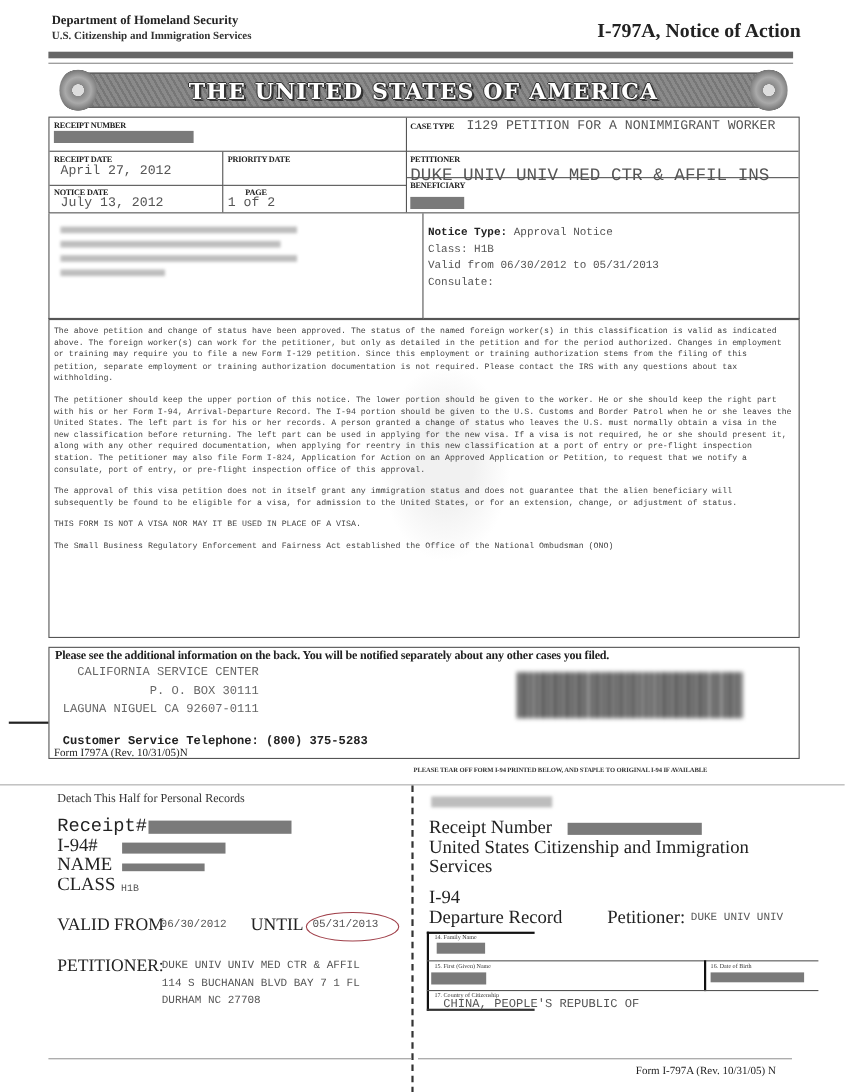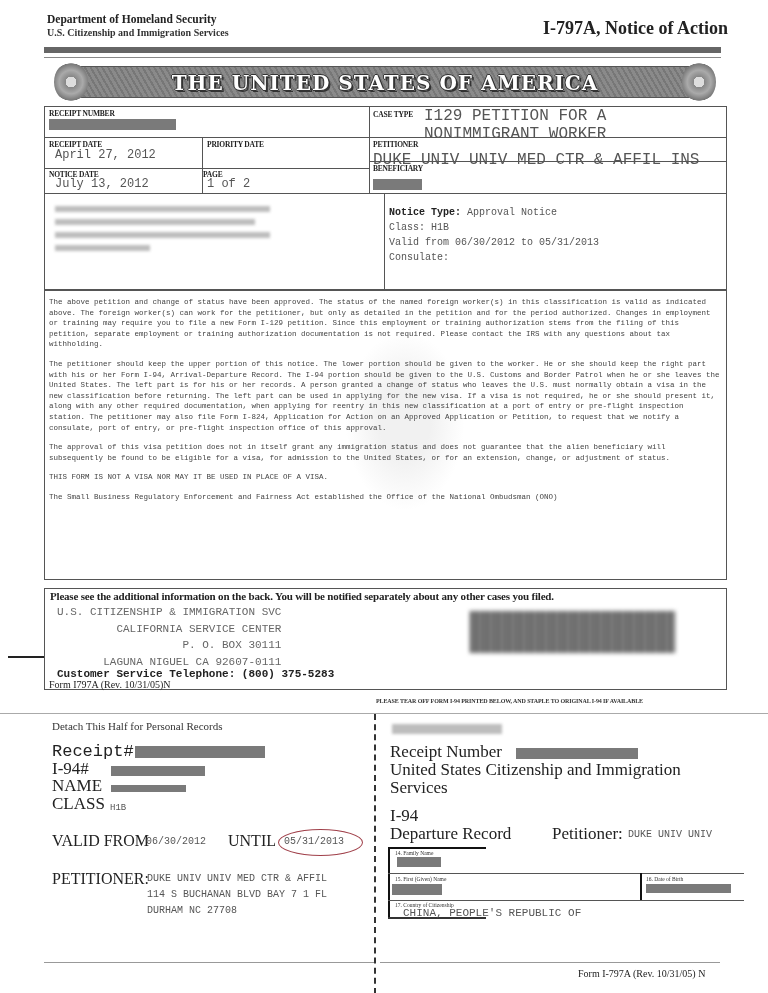--- a/index.html
+++ b/index.html
@@ -64,42 +64,42 @@
 </div>
 
 <div class="abs" id="grid">
 
   <div class="cell" style="left:0;top:0;width:325px;height:31px;border-right:1.5px solid #555;border-bottom:1.5px solid #555;">
     <div class="lbl" style="position:absolute;left:4px;top:2px;">RECEIPT NUMBER</div>
     <div class="redact" style="position:absolute;left:4px;top:12px;width:127px;height:11px;"></div>
   </div>
   <div class="cell" style="left:325px;top:0;width:356px;height:31px;border-bottom:1.5px solid #555;">
     <span class="lbl" style="position:absolute;left:3px;top:3px;">CASE TYPE</span>
-    <span class="val" style="position:absolute;left:54px;top:0px;font-size:16px;">I129 PETITION FOR A NONIMMIGRANT WORKER</span>
+    <span class="val" style="position:absolute;left:54px;top:0px;font-size:12px;">I129 PETITION FOR A NONIMMIGRANT WORKER</span>
   </div>
 
   <div class="cell" style="left:0;top:31px;width:158px;height:31px;border-right:1.5px solid #555;border-bottom:1.5px solid #555;">
     <div class="lbl" style="position:absolute;left:4px;top:2px;">RECEIPT DATE</div>
     <div class="val" style="position:absolute;left:10px;top:10px;">April 27, 2012</div>
   </div>
   <div class="cell" style="left:158px;top:31px;width:167px;height:31px;border-right:1.5px solid #555;border-bottom:1.5px solid #555;">
     <div class="lbl" style="position:absolute;left:4px;top:2px;">PRIORITY DATE</div>
     <div class="val" style="position:absolute;left:4px;top:12px;"></div>
   </div>
   <div class="cell" style="left:325px;top:31px;width:356px;height:24px;border-bottom:1.5px solid #555;">
     <div class="lbl" style="position:absolute;left:3px;top:2px;">PETITIONER</div>
     <div class="val" style="position:absolute;left:3px;top:13px;font-size:16px;">DUKE UNIV UNIV MED CTR &amp; AFFIL INS</div>
   </div>
 
   <div class="cell" style="left:0;top:62px;width:158px;height:24px;border-right:1.5px solid #555;">
     <div class="lbl" style="position:absolute;left:4px;top:1px;">NOTICE DATE</div>
     <div class="val" style="position:absolute;left:10px;top:8px;">July 13, 2012</div>
   </div>
   <div class="cell" style="left:158px;top:62px;width:167px;height:24px;border-right:1.5px solid #555;">
-    <div class="lbl" style="position:absolute;left:0;top:1px;">PAGE</div>
+    <div class="lbl" style="position:absolute;left:20px;top:1px;">PAGE</div>
     <div class="val" style="position:absolute;left:4px;top:8px;">1 of 2</div>
   </div>
   <div class="cell" style="left:325px;top:55px;width:356px;height:31px;">
     <div class="lbl" style="position:absolute;left:3px;top:2px;">BENEFICIARY</div>
     <div class="redact" style="position:absolute;left:3px;top:17px;width:49px;height:11px;"></div>
   </div>
 </div>
 
 <div class="abs" id="addrbox">
   <div class="blur" style="position:absolute;left:10px;top:12px;width:215px;height:6px;"></div>
@@ -121,21 +121,20 @@
   <p style="position:relative">The above petition and change of status have been approved.  The status of the named foreign worker(s) in this classification is valid as indicated above.  The foreign worker(s) can work for the petitioner, but only as detailed in the petition and for the period authorized. Changes in employment or training may require you to file a new Form I-129 petition. Since this employment or training authorization stems from the filing of this petition, separate employment or training authorization documentation is not required.  Please contact the IRS with any questions about tax withholding.</p>
   <p style="position:relative">The petitioner should keep the upper portion of this notice.  The lower portion should be given to the worker.  He or she should keep the right part with his or her Form I-94, Arrival-Departure Record.  The I-94 portion should be given to the U.S. Customs and Border Patrol when he or she leaves the United States.  The left part is for his or her records.  A person granted a change of status who leaves the U.S. must normally obtain a visa in the new classification before returning.  The left part can be used in applying for the new visa.  If a visa is not required, he or she should present it, along with any other required documentation, when applying for reentry in this new classification at a port of entry or pre-flight inspection station.  The petitioner may also file Form I-824, Application for Action on an Approved Application or Petition, to request that we notify a consulate, port of entry, or pre-flight inspection office of this approval.</p>
   <p style="position:relative">The approval of this visa petition does not in itself grant any immigration status and does not guarantee that the alien beneficiary  will subsequently be found to be eligible for a visa, for admission to the United States, or for an extension, change, or adjustment of status.</p>
   <p style="position:relative">THIS FORM IS NOT A VISA NOR MAY IT BE USED IN PLACE OF A VISA.</p>
   <p style="position:relative">The Small Business Regulatory Enforcement and Fairness Act established the Office of the National Ombudsman (ONO)</p>
 </div>
 
 <div class="abs" id="mailbox">
   <div class="serif" style="position:absolute;left:5px;top:1px;font-size:11px;font-weight:bold;color:#222;letter-spacing:-0.2px;">Please see the additional information on the back.  You will be notified separately about any other cases you filed.</div>
   <div class="mono" style="position:absolute;left:12px;top:15px;font-size:11px;color:#666;line-height:16.5px;">
-    <div>U.S. CITIZENSHIP &amp; IMMIGRATION SVC</div>
     <div>CALIFORNIA SERVICE CENTER</div>
     <div>P. O. BOX 30111</div>
     <div>LAGUNA NIGUEL   CA   92607-0111</div>
   </div>
   <div class="mono" style="position:absolute;left:12px;top:79px;font-size:11px;font-weight:bold;color:#222;">Customer Service Telephone: (800) 375-5283</div>
   <div class="serif" style="position:absolute;left:4px;top:90px;font-size:10px;color:#222;">Form I797A (Rev. 10/31/05)N</div>
   <div style="position:absolute;left:425px;top:22px;width:205px;height:42px;background:repeating-linear-gradient(90deg,#444 0 3px,#aaa 3px 5px,#555 5px 9px,#bbb 9px 11px);filter:blur(2px);"></div>
 </div>
 <div class="abs" id="tick"></div>
 

